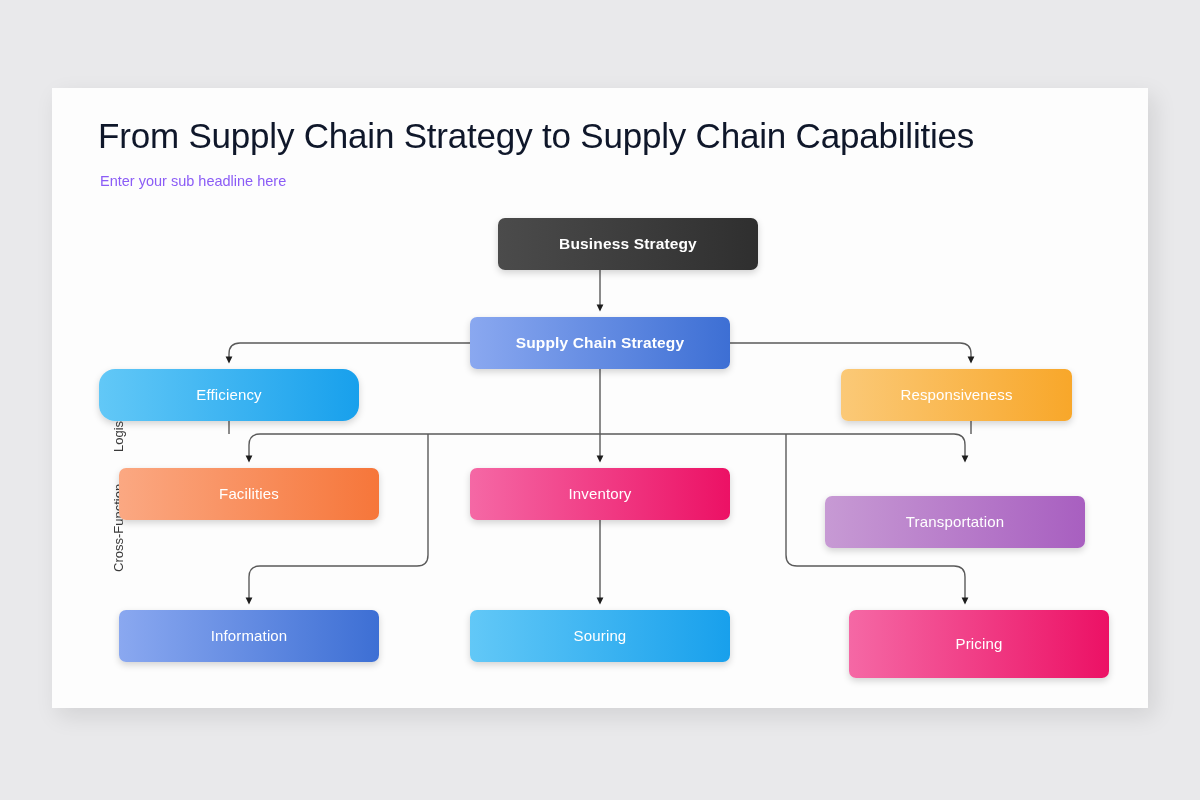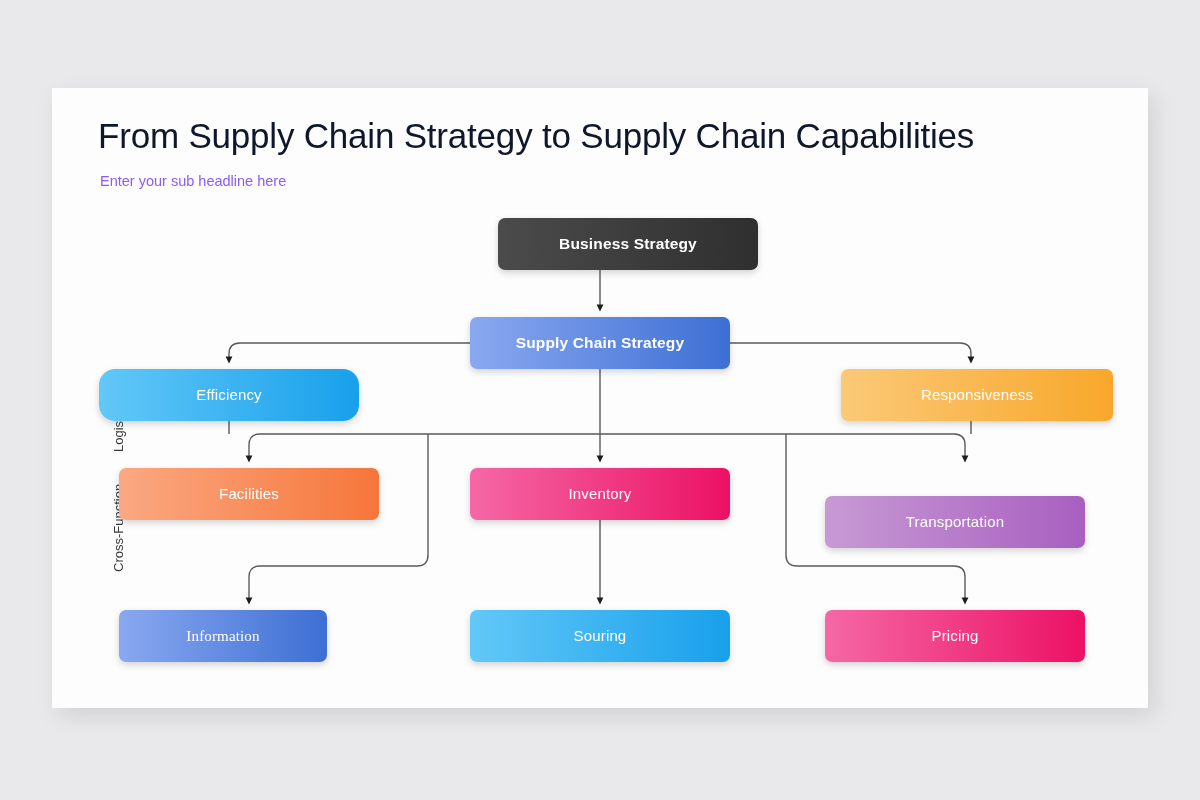--- a/index.html
+++ b/index.html
@@ -138,35 +138,35 @@
 
   <div class="node emph" style="left: 470px; top: 218px; width: 260px; height: 52px; background: linear-gradient(to right, rgb(75, 75, 75), rgb(47, 47, 47)); margin-left: 28px;">
     <span class="node-label">Business Strategy</span>
   </div>
   <div class="node emph" style="left: 470px; top: 317px; width: 260px; height: 52px; background: linear-gradient(to right, rgb(138, 168, 240), rgb(61, 111, 212));">
     <span class="node-label">Supply Chain Strategy</span>
   </div>
   <div class="node" style="left: 99px; top: 369px; width: 260px; height: 52px; background: linear-gradient(to right, rgb(98, 200, 247), rgb(24, 160, 236)); border-radius: 16px;">
     <span class="node-label">Efficiency</span>
   </div>
-  <div class="node" style="left: 841px; top: 369px; width: 272px; height: 52px; background: linear-gradient(to right, rgb(251, 201, 119), rgb(248, 167, 42));">
+  <div class="node" style="left: 841px; top: 369px; width: 231px; height: 52px; background: linear-gradient(to right, rgb(251, 201, 119), rgb(248, 167, 42));">
     <span class="node-label">Responsiveness</span>
   </div>
   <div class="node" style="left: 119px; top: 468px; width: 260px; height: 52px; background: linear-gradient(to right, rgb(251, 168, 130), rgb(246, 118, 58));">
     <span class="node-label">Facilities</span>
   </div>
   <div class="node" style="left: 470px; top: 468px; width: 260px; height: 52px; background: linear-gradient(to right, rgb(245, 104, 165), rgb(236, 17, 101));">
     <span class="node-label">Inventory</span>
   </div>
   <div class="node" style="left: 825px; top: 496px; width: 260px; height: 52px; background: linear-gradient(to right, rgb(199, 154, 212), rgb(168, 95, 192));">
     <span class="node-label">Transportation</span>
   </div>
-  <div class="node" style="left: 119px; top: 610px; width: 208px; height: 52px; background: linear-gradient(to right, rgb(138, 168, 240), rgb(61, 111, 212)); font-family: Liberation Serif, serif;">
+  <div class="node" style="left: 119px; top: 610px; width: 260px; height: 52px; background: linear-gradient(to right, rgb(138, 168, 240), rgb(61, 111, 212));">
     <span class="node-label">Information</span>
   </div>
   <div class="node" style="left: 470px; top: 610px; width: 260px; height: 52px; background: linear-gradient(to right, rgb(98, 200, 247), rgb(24, 160, 236));">
     <span class="node-label">Souring</span>
   </div>
-  <div class="node" style="left: 825px; top: 610px; width: 260px; height: 52px; background: linear-gradient(to right, rgb(245, 104, 165), rgb(236, 17, 101));">
+  <div class="node" style="left: 849px; top: 610px; width: 260px; height: 68px; background: linear-gradient(to right, rgb(245, 104, 165), rgb(236, 17, 101));">
     <span class="node-label">Pricing</span>
   </div>
 
 </div>
 
 </body></html>

